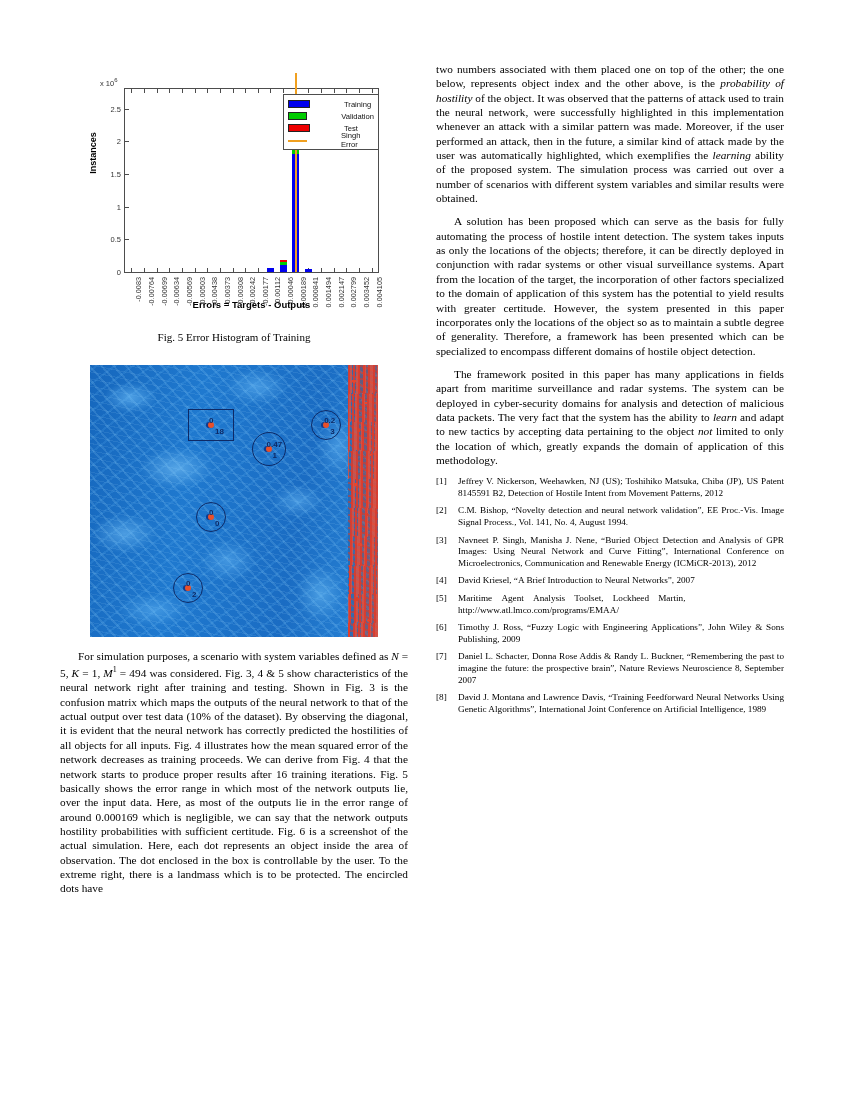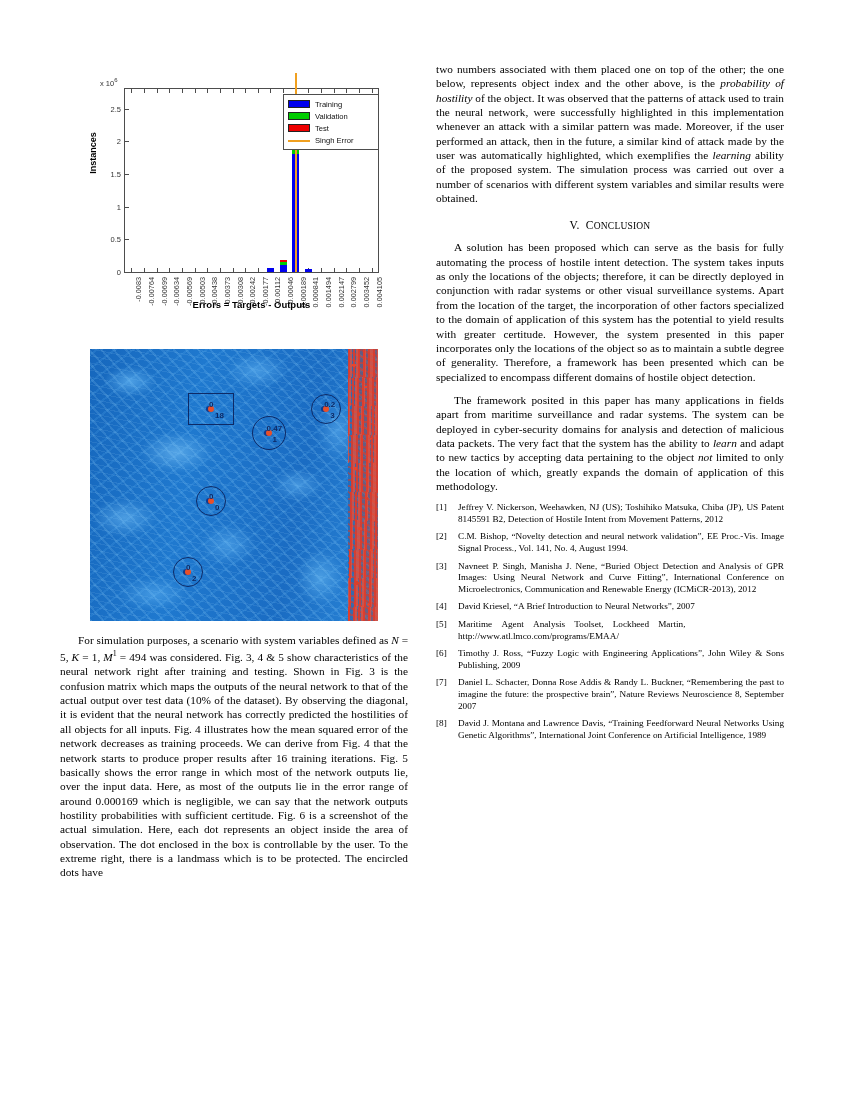--- a/index.html
+++ b/index.html
@@ -176,21 +176,21 @@
     width: 22px; height: 8px;
     margin-right: 5px;
     position: relative;
   }
   .leg-line::after {
     content: "";
     position: absolute;
     left: 0; right: 0; top: 50%;
     border-top: 2px solid #f0a020;
   }
-  .leg-text { font-size: 7.6px; color: #111; }
+  .leg-text { font-size: 7.6px; color: #111; margin-left: 29px; }
 
   
   .fig6-wrap { margin: 22px 0 0 0; }
   .sim {
     position: relative;
     width: 288px;
     height: 272px;
     margin: 0 auto;
     overflow: hidden;
     background: #1a6fc4;
@@ -418,20 +418,21 @@
               <div class="leg-row">
                 <div class="leg-swatch" style="background: rgb(238, 0, 0);"></div>
                 <div class="leg-text">Test</div>
               </div>
               <div class="leg-row">
                 <div class="leg-line"></div>
                 <div class="leg-text">Singh Error</div>
               </div>
             </div>
         </div>
+        <div class="fig-cap">Fig. 5 Error Histogram of Training</div>
       </div>
 
       <div class="fig6-wrap">
         <div class="sim" id="sim">
           <div class="sim-water"></div>
           <div class="sim-land"></div>
         <div class="obj" style="left: 42%; top: 22%;">
               <div class="obj-box" style="width: 44px; height: 30px;"></div>
               <div class="obj-dot"></div>
               <div class="obj-prob">0</div>
@@ -468,23 +469,20 @@
         <span>For simulation purposes, a scenario with system variables defined as </span><span class="it">N</span><span> = 5, </span><span class="it">K</span><span> = 1, </span><span class="it">M</span><sup class="m1">1</sup><span> = 494 was considered. Fig. 3, 4 &amp; 5 show characteristics of the neural network right after training and testing. Shown in Fig. 3 is the confusion matrix which maps the outputs of the neural network to that of the actual output over test data (10% of the dataset). By observing the diagonal, it is evident that the neural network has correctly predicted the hostilities of all objects for all inputs. Fig. 4 illustrates how the mean squared error of the network decreases as training proceeds. We can derive from Fig. 4 that the network starts to produce proper results after 16 training iterations. Fig. 5 basically shows the error range in which most of the network outputs lie, over the input data. Here, as most of the outputs lie in the error range of around 0.000169 which is negligible, we can say that the network outputs hostility probabilities with sufficient certitude. Fig. 6 is a screenshot of the actual simulation. Here, each dot represents an object inside the area of observation. The dot enclosed in the box is controllable by the user. To the extreme right, there is a landmass which is to be protected. The encircled dots have</span>
       </p>
     </div>
 
     <div class="col">
 
       <p class="body noind">
         <span>two numbers associated with them placed one on top of the other; the one below, represents object index and the other above, is the </span><span class="it">probability of hostility</span><span> of the object. It was observed that the patterns of attack used to train the neural network, were successfully highlighted in this implementation whenever an attack with a similar pattern was made. Moreover, if the user performed an attack, then in the future, a similar kind of attack made by the user was automatically highlighted, which exemplifies the </span><span class="it">learning</span><span> ability of the proposed system. The simulation process was carried out over a number of scenarios with different system variables and similar results were obtained.</span>
       </p>
 
-      <div class="sec-head">
-        <span>V.</span>&nbsp;&nbsp;<span class="sc" id="concTitle"><span style="font-size: 11.5px;">C</span><span style="font-size: 9.5px;">ONCLUSION</span></span>
-      </div>
 
       <p class="body">A solution has been proposed which can serve as the basis for fully automating the process of hostile intent detection. The system takes inputs as only the locations of the objects; therefore, it can be directly deployed in conjunction with radar systems or other visual surveillance systems. Apart from the location of the target, the incorporation of other factors specialized to the domain of application of this system has the potential to yield results with greater certitude. However, the system presented in this paper incorporates only the locations of the object so as to maintain a subtle degree of generality. Therefore, a framework has been presented which can be specialized to encompass different domains of hostile object detection.</p>
 
       <p class="body">
         <span>The framework posited in this paper has many applications in fields apart from maritime surveillance and radar systems. The system can be deployed in cyber-security domains for analysis and detection of malicious data packets. The very fact that the system has the ability to </span><span class="it">learn</span><span> and adapt to new tactics by accepting data pertaining to the object </span><span class="it">not</span><span> limited to only the location of which, greatly expands the domain of application of this methodology.</span>
       </p>
 
       <div id="refList">
           <div class="ref">
             <div class="ref-num">[1]</div>

